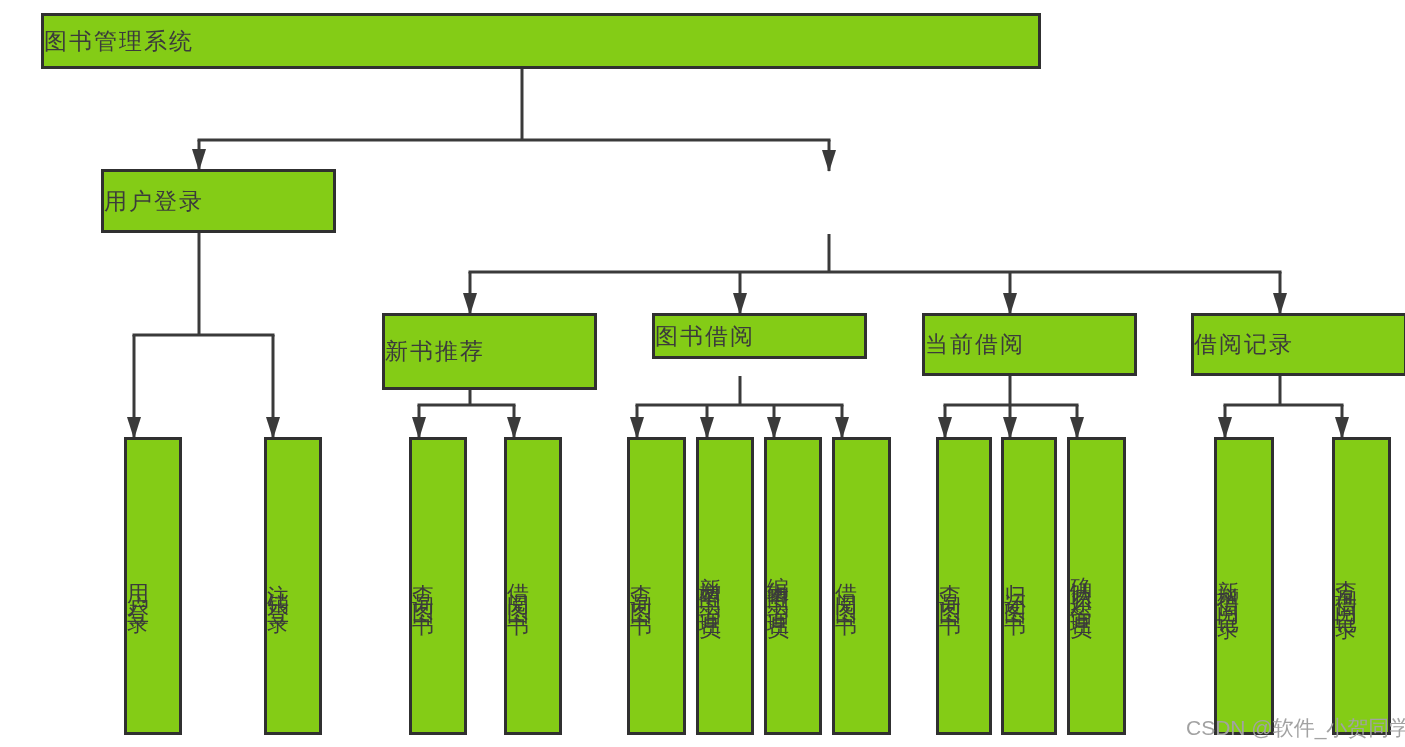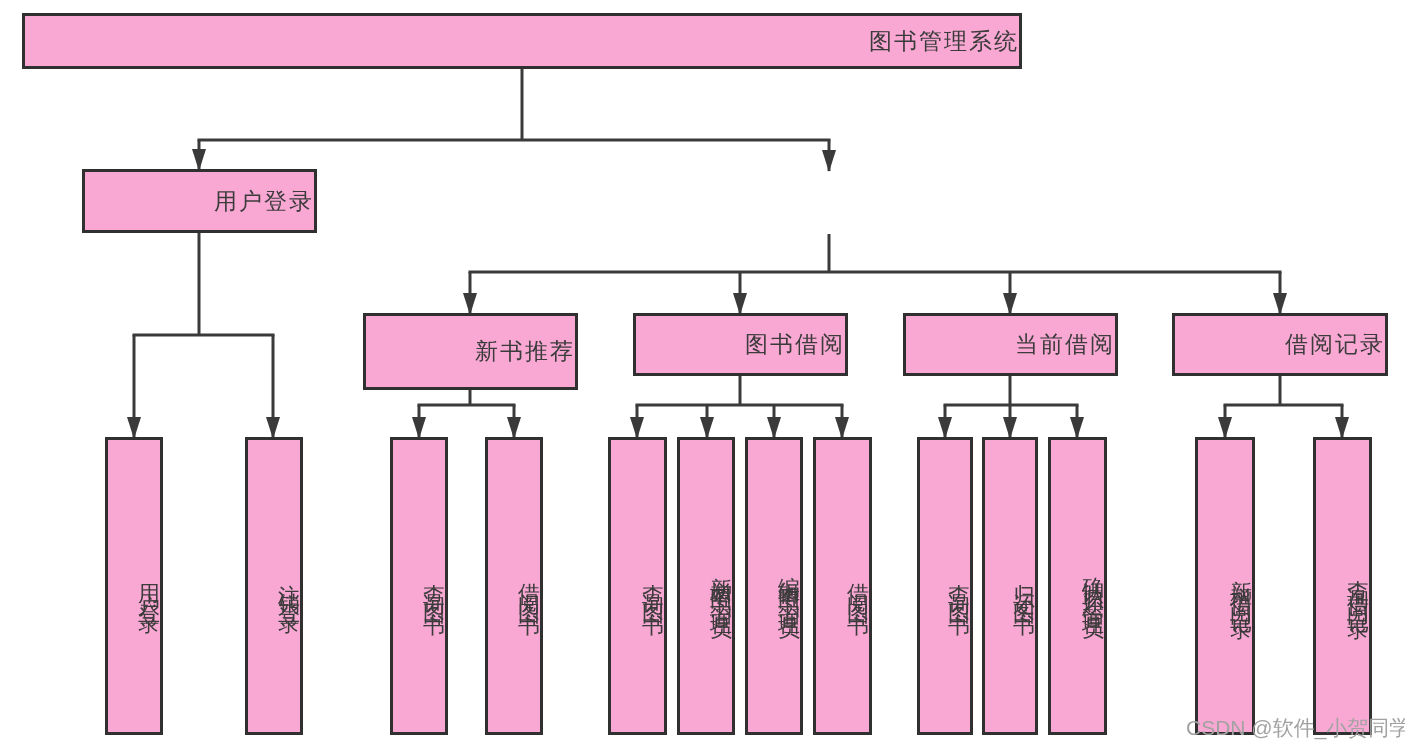--- a/index.html
+++ b/index.html
@@ -30,26 +30,27 @@
   svg.wires line{
     stroke:var(--line-color);
     stroke-width:3;
   }
   svg.wires line.cap{
     stroke-linecap:square;
   }
   .node{
     position:absolute;
     border:3px solid var(--border-color);
-    background:#f9a8d4;
+    background:#84cc16;
     display:flex;
     align-items:center;
-    justify-content:flex-end;
+    justify-content:flex-start;
     color:var(--text-color);
     z-index:1;
+    margin-left:19px;
   }
   .node.h{
     font-size:23px;
     letter-spacing:2px;
     white-space:nowrap;
   }
   .node.v .vlabel{
     writing-mode:vertical-rl;
     text-orientation:mixed;
     font-size:22px;
@@ -57,22 +58,22 @@
     white-space:nowrap;
   }
   .vlabel.loose{letter-spacing:10px;}
   .vlabel.medium{letter-spacing:8px;}
   .vlabel.tight{letter-spacing:6px;}
   
   .p-root{left:22px;top:13px;width:1000px;height:56px;}
   .p-l2a{left:82px;top:169px;width:235px;height:64px;}
   .p-l2b{left:712px;top:170px;width:235px;height:64px;}
   .p-l3a{left:363px;top:313px;width:215px;height:77px;}
-  .p-l3b{left:633px;top:313px;width:215px;height:63px;}
-  .p-l3c{left:903px;top:313px;width:215px;height:63px;padding-left:28px;}
+  .p-l3b{left:633px;top:313px;width:215px;height:46px;}
+  .p-l3c{left:903px;top:313px;width:215px;height:63px;}
   .p-l3d{left:1172px;top:313px;width:216px;height:63px;}
   .p-lf1{left:105px;top:437px;width:58px;height:298px;}
   .p-lf2{left:245px;top:437px;width:58px;height:298px;}
   .p-lf3{left:390px;top:437px;width:58px;height:298px;}
   .p-lf4{left:485px;top:437px;width:58px;height:298px;}
   .p-lf5{left:608px;top:437px;width:59px;height:298px;}
   .p-lf6{left:677px;top:437px;width:58px;height:298px;}
   .p-lf7{left:745px;top:437px;width:58px;height:298px;}
   .p-lf8{left:813px;top:437px;width:59px;height:298px;}
   .p-lf9{left:917px;top:437px;width:56px;height:298px;}

